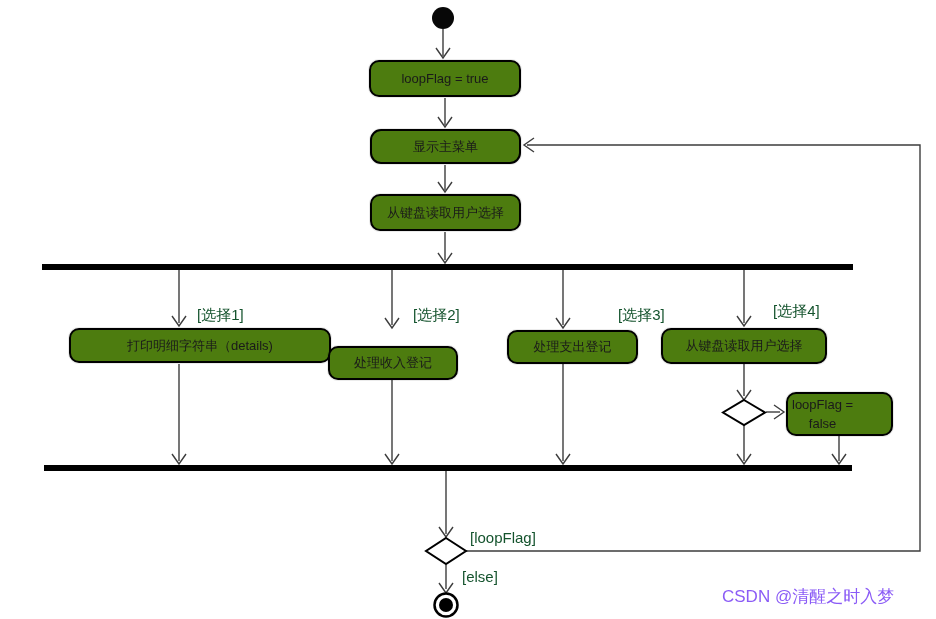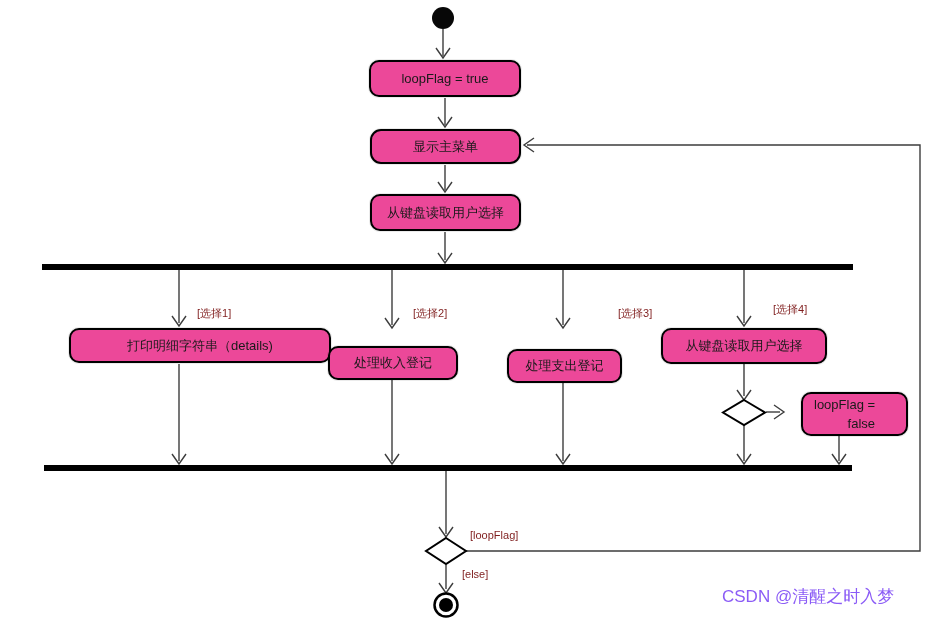--- a/index.html
+++ b/index.html
@@ -16,43 +16,42 @@
     overflow: hidden;
   }
   .stage svg {
     position: absolute;
     left: 0;
     top: 0;
   }
   .node {
     position: absolute;
     box-sizing: border-box;
-    background: #ec4899;
+    background: #4d7c0f;
     border: 2px solid #000000;
     border-radius: 10px;
     display: flex;
     align-items: center;
     justify-content: center;
     font-size: 13px;
     color: #1a1a1a;
     white-space: nowrap;
     box-shadow: 0 0 0 1px rgba(0,0,0,0.08);
   }
   .node.multiline {
     justify-content: flex-start;
-    text-align: right;
-    padding-left: 11px;
+    text-align: center;
+    padding-left: 4px;
     white-space: pre-line;
     line-height: 1.5;
-    margin-left: 15px;
   }
   .edge-label {
     position: absolute;
-    font-size: 11px;
-    color: #7f1d1d;
+    font-size: 15px;
+    color: #14532d;
     white-space: nowrap;
   }
   .watermark {
     position: absolute;
     font-size: 17px;
     color: #8b5cf6;
     white-space: nowrap;
   }
 </style>
 </head>
@@ -127,21 +126,21 @@
   <div class="node" style="left:369px; top:60px; width:152px; height:37px;">loopFlag = true</div>
 
   <div class="node" style="left:370px; top:129px; width:151px; height:35px;border-radius:11px;">显示主菜单</div>
 
   <div class="node" style="left:370px; top:194px; width:151px; height:37px;">从键盘读取用户选择</div>
 
   <div class="node" style="left:69px; top:328px; width:262px; height:35px;">打印明细字符串（details)</div>
 
   <div class="node" style="left:328px; top:330px; width:130px; height:34px;margin-top:16px;">处理收入登记</div>
 
-  <div class="node" style="left:507px; top:349px; width:115px; height:34px;">处理支出登记</div>
+  <div class="node" style="left:507px; top:330px; width:131px; height:34px;">处理支出登记</div>
 
   <div class="node" style="left:661px; top:328px; width:166px; height:36px;">从键盘读取用户选择</div>
 
   <div class="node multiline" style="left:786px; top:392px; width:107px; height:44px;">loopFlag =
 false</div>
 
   <span class="edge-label" style="left:197px; top:306px;">[选择1]</span>
   <span class="edge-label" style="left:413px; top:306px;">[选择2]</span>
   <span class="edge-label" style="left:582px; top:306px;margin-left:36px;">[选择3]</span>
   <span class="edge-label" style="left:761px; top:302px;margin-left:12px;">[选择4]</span>

